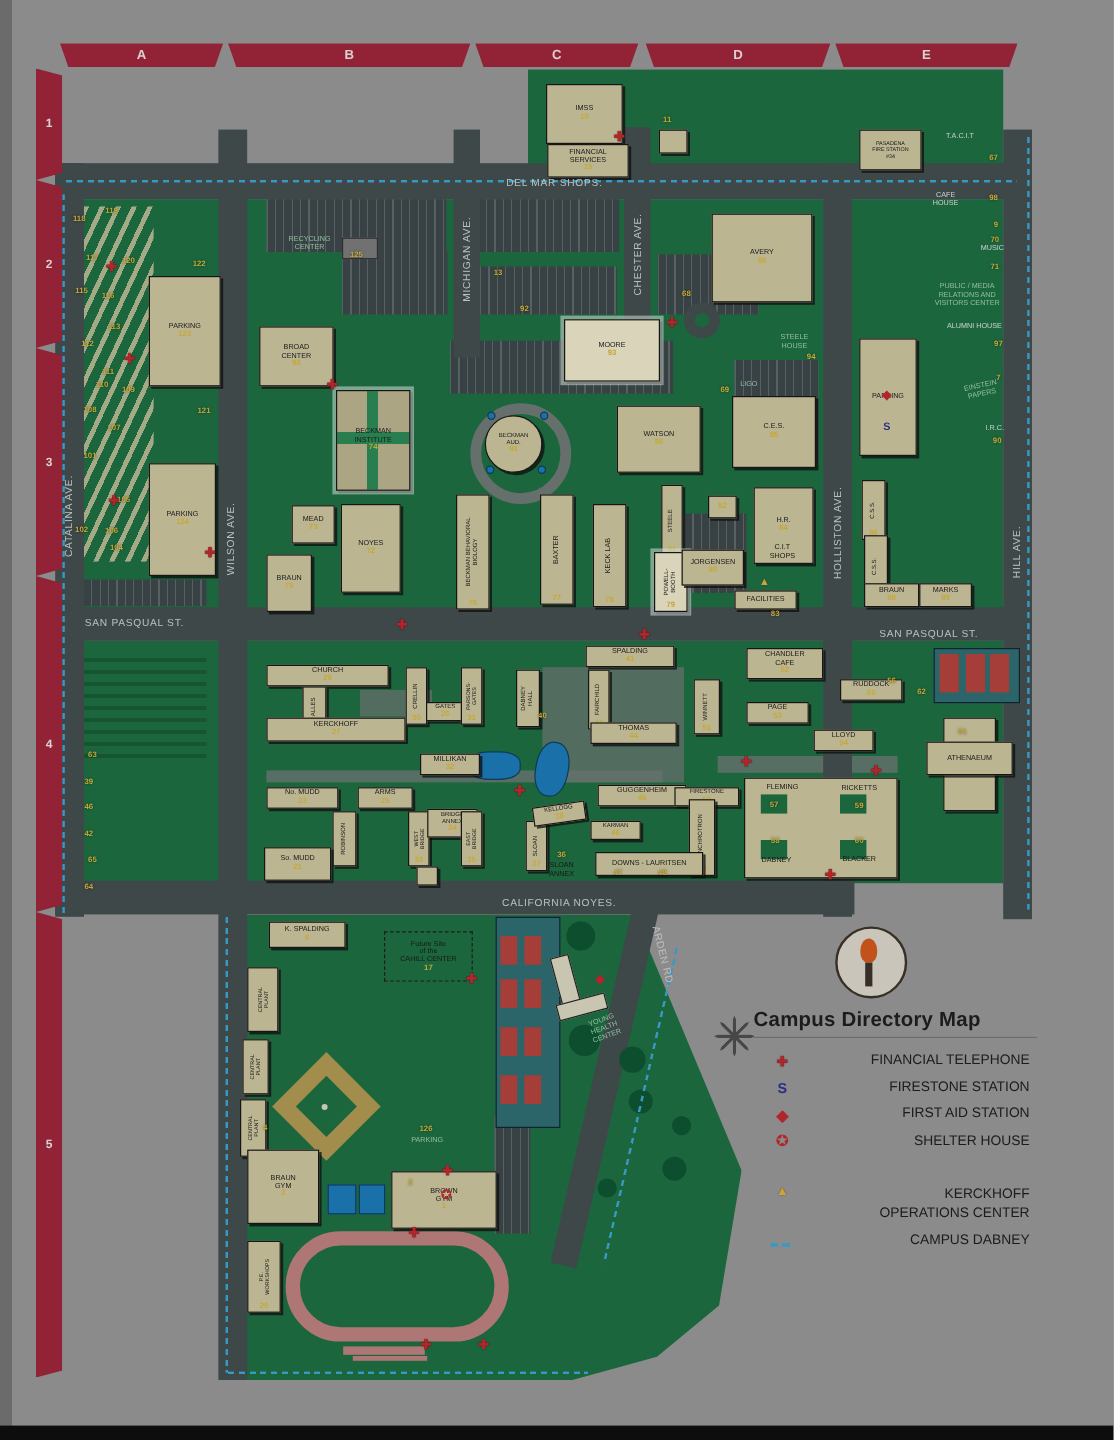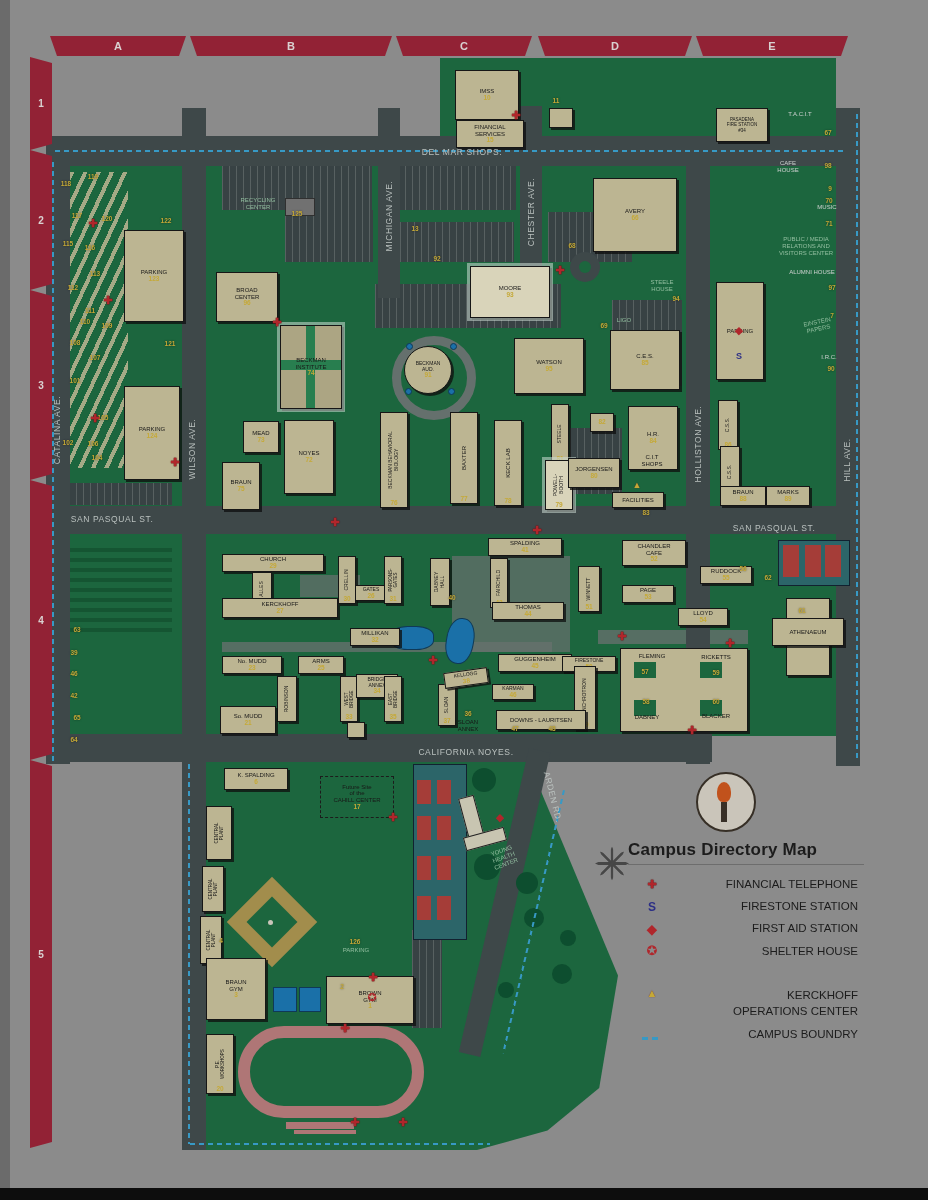--- a/index.html
+++ b/index.html
@@ -189,21 +189,21 @@
         <span class="lb">SHELTER HOUSE</span>
       </div>
       <div class="gap"></div>
       <div class="lrow top">
         <span class="ic mk-eoc" style="font-size:11px;">▲</span>
         <span class="lb">KERCKHOFF
 OPERATIONS CENTER</span>
       </div>
       <div class="lrow">
         <span class="ic"><span class="icdash"></span></span>
-        <span class="lb">CAMPUS BOUNDRY</span>
+        <span class="lb">CAMPUS DABNEY</span>
       </div>
     </div>
   </div>
 <div class="gseg" style="left: 50px; top: 36px; width: 136px; height: 20px;">A</div>
     <div class="gseg" style="left: 190px; top: 36px; width: 202px; height: 20px;">B</div>
     <div class="gseg" style="left: 396px; top: 36px; width: 136px; height: 20px;">C</div>
     <div class="gseg" style="left: 538px; top: 36px; width: 154px; height: 20px;">D</div>
     <div class="gseg" style="left: 696px; top: 36px; width: 152px; height: 20px;">E</div>
     <div class="rseg" style="left: 30px; top: 57px; width: 22px; height: 93px;">1</div>
     <div class="rseg" style="left: 30px; top: 150px; width: 22px; height: 140px;">2</div>

